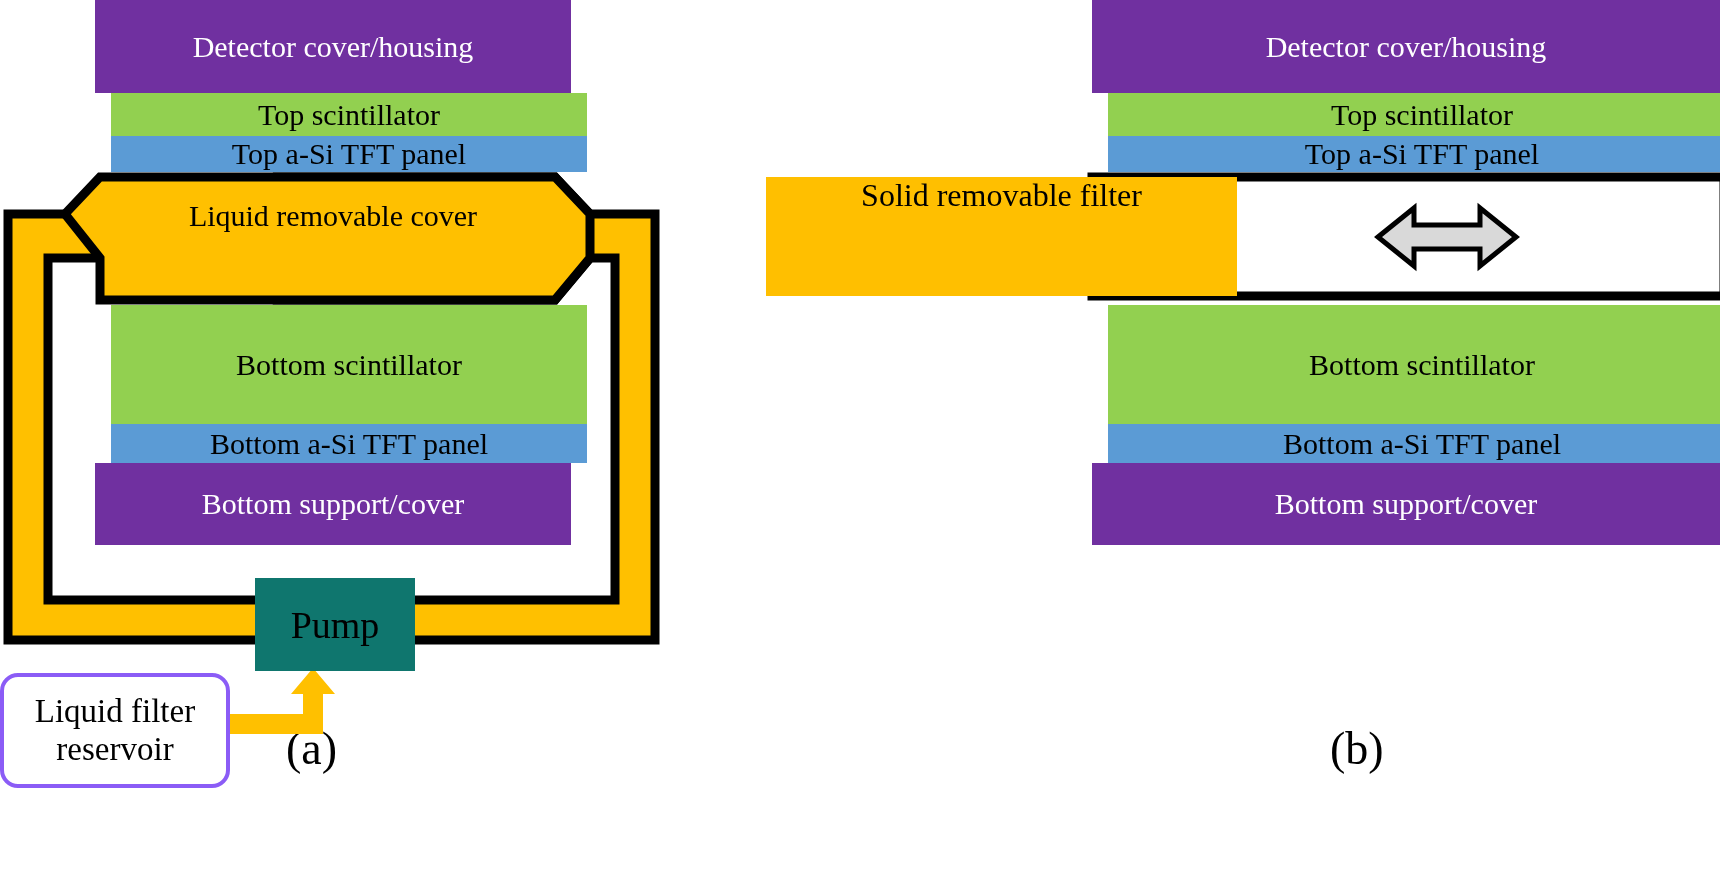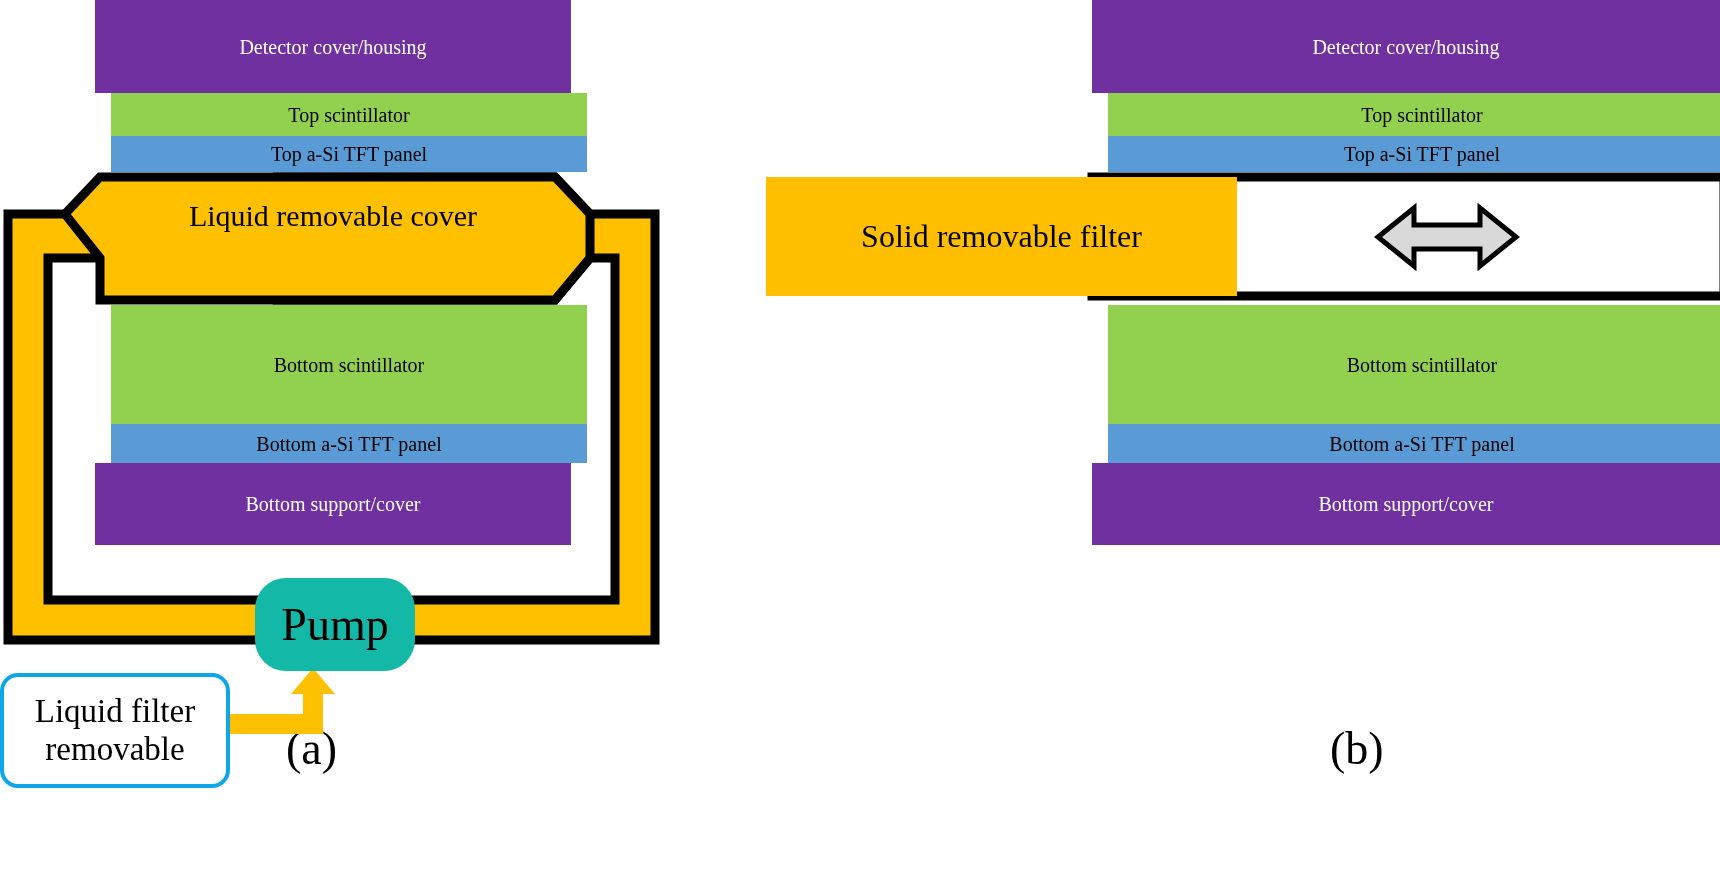--- a/index.html
+++ b/index.html
@@ -16,21 +16,21 @@
     height: 870px;
     background: #ffffff;
     overflow: hidden;
   }
   .layer {
     position: absolute;
     display: flex;
     align-items: center;
     justify-content: center;
     box-sizing: border-box;
-    font-size: 20px;
+    font-size: 30px;
     line-height: 1;
     white-space: nowrap;
   }
   .txt-dark { color: #000000; margin-left: 16px; }
   .txt-light { color: #ffffff; }
 
   .svg-abs {
     position: absolute;
     left: 0;
     top: 0;
@@ -42,33 +42,32 @@
     font-size: 30px;
     color: #000000;
     white-space: nowrap;
     display: flex;
     align-items: center;
     justify-content: center;
   }
 
   .pumpbox {
     position: absolute;
-    background: #14b8a6;
-    display: flex;
-    align-items: center;
-    justify-content: center;
-    font-size: 46px;
+    background: #0f766e;
+    display: flex;
+    align-items: center;
+    justify-content: center;
+    font-size: 38px;
     color: #000;
-    border-radius: 31px;
   }
 
   .reservoir {
     position: absolute;
     background: #ffffff;
-    border: 4px solid #0ea5e9;
+    border: 4px solid #8b5cf6;
     border-radius: 18px;
     box-sizing: border-box;
     display: flex;
     flex-direction: column;
     align-items: center;
     justify-content: center;
     font-size: 33px;
     color: #000000;
     line-height: 1.15;
     text-align: center;
@@ -77,21 +76,21 @@
   .panel-caption {
     position: absolute;
     font-size: 46px;
     color: #000000;
   }
 
   .solidfilter {
     position: absolute;
     background: #FFBF00;
     display: flex;
-    align-items: center;
+    align-items: flex-start;
     justify-content: center;
     font-size: 32px;
     color: #000000;
     white-space: nowrap;
     z-index: 6;
   }
 </style>
 </head>
 <body>
 
@@ -175,21 +174,21 @@
       L 335,694
       L 323,694
       L 323,734
       L 230,734
       Z
     " fill="#FFC000" stroke="none"></path>
   </svg>
 
   <div class="reservoir" style="left:0px; top:673px; width:230px; height:115px; z-index:7;">
     <div>Liquid filter</div>
-    <div>removable</div>
+    <div>reservoir</div>
   </div>
 
   <div class="panel-caption" style="left:286px; top:722px;">(a)</div>
 
   <div class="layer txt-light" style="left:1092px; top:0px; width:628px; height:93px; background:#7030A0; z-index:3;">
     <span>Detector cover/housing</span>
   </div>
 
   <div class="layer txt-dark" style="left:1092px; top:93px; width:628px; height:43px; background:#92D050; z-index:3;">
     <span>Top scintillator</span>

